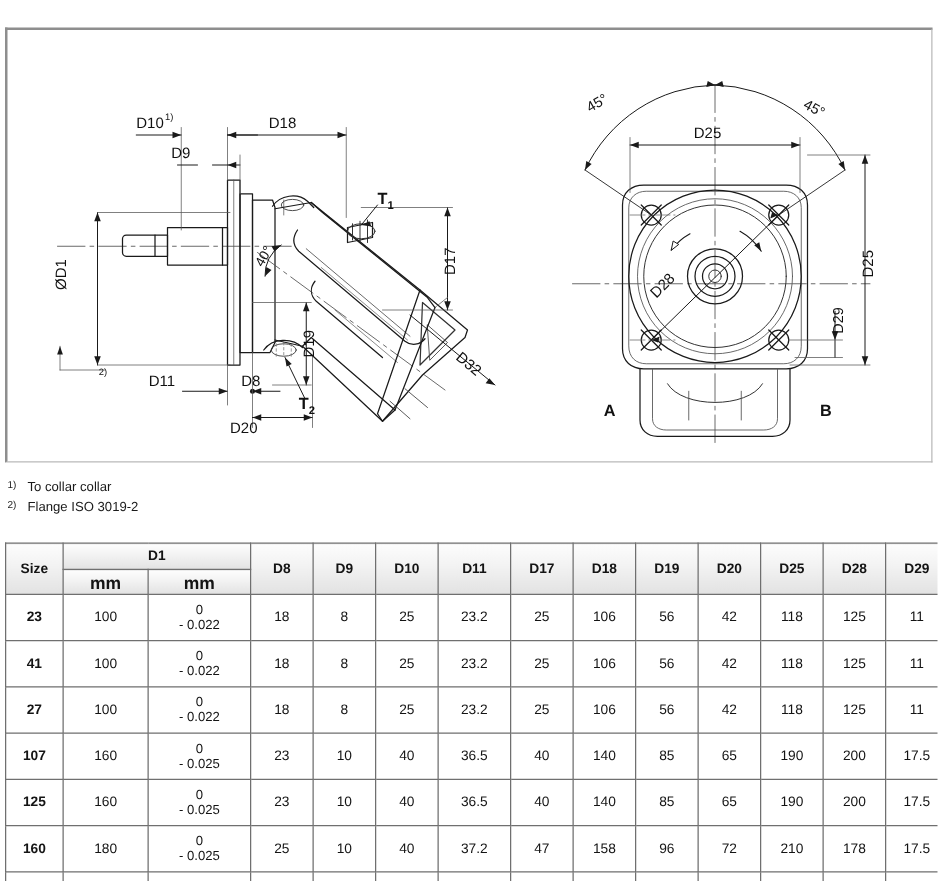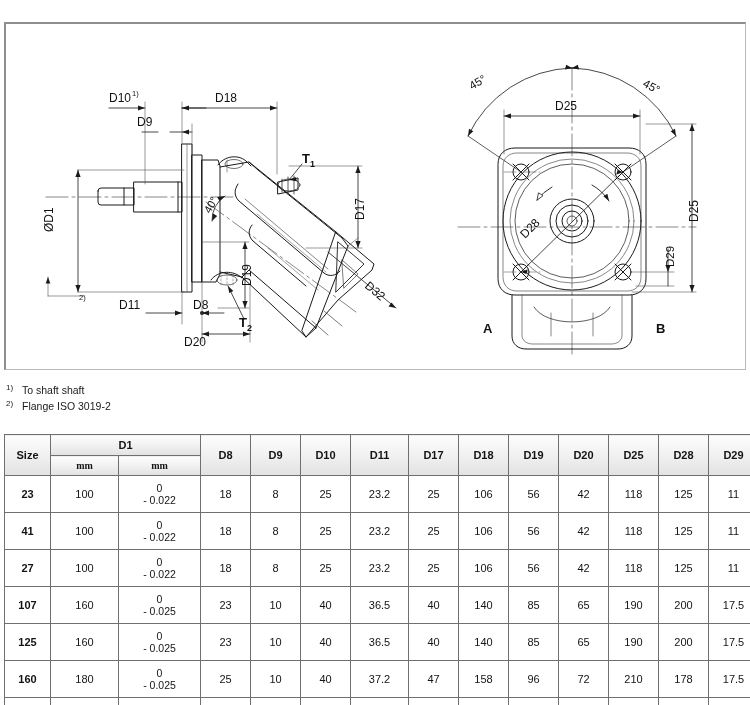--- a/index.html
+++ b/index.html
@@ -76,23 +76,22 @@
     color: #141414;
   }
   table.spec thead th {
     background: linear-gradient(to bottom, #fdfdfd 0%, #f2f2f2 45%, #e2e2e2 100%);
     font-weight: bold;
     font-size: 11px;
     height: 21px;
     margin-left: 40px;
   }
   table.spec thead th.unit {
-    font-size: 10px;
+    font-size: 14px;
     height: 20px;
-    font-family: Liberation Serif, serif;
   }
   table.spec tbody td {
     background: #fff;
     height: 37px;
     font-size: 11px;
   }
   table.spec tbody td.size-cell { font-weight: bold; font-size: 11px; }
   .tol {
     display: block;
     line-height: 12.5px;
@@ -345,21 +344,21 @@
         <text x="0" y="0" font-size="11.5" transform="translate(668,243) rotate(-90)">D29</text>
         <text x="477" y="309" font-size="13" font-weight="bold">A</text>
         <text x="650" y="309" font-size="13" font-weight="bold">B</text>
       </g>
     </svg>
   </div>
 
   <div class="footnotes">
     <div class="fn-row">
       <span class="fn-mark">1)</span>
-      <span>To shaft shaft</span>
+      <span>To collar collar</span>
     </div>
     <div class="fn-row">
       <span class="fn-mark">2)</span>
       <span>Flange ISO 3019-2</span>
     </div>
   </div>
 
   <div class="spec-table-wrap">
     <table class="spec">
       <colgroup>

